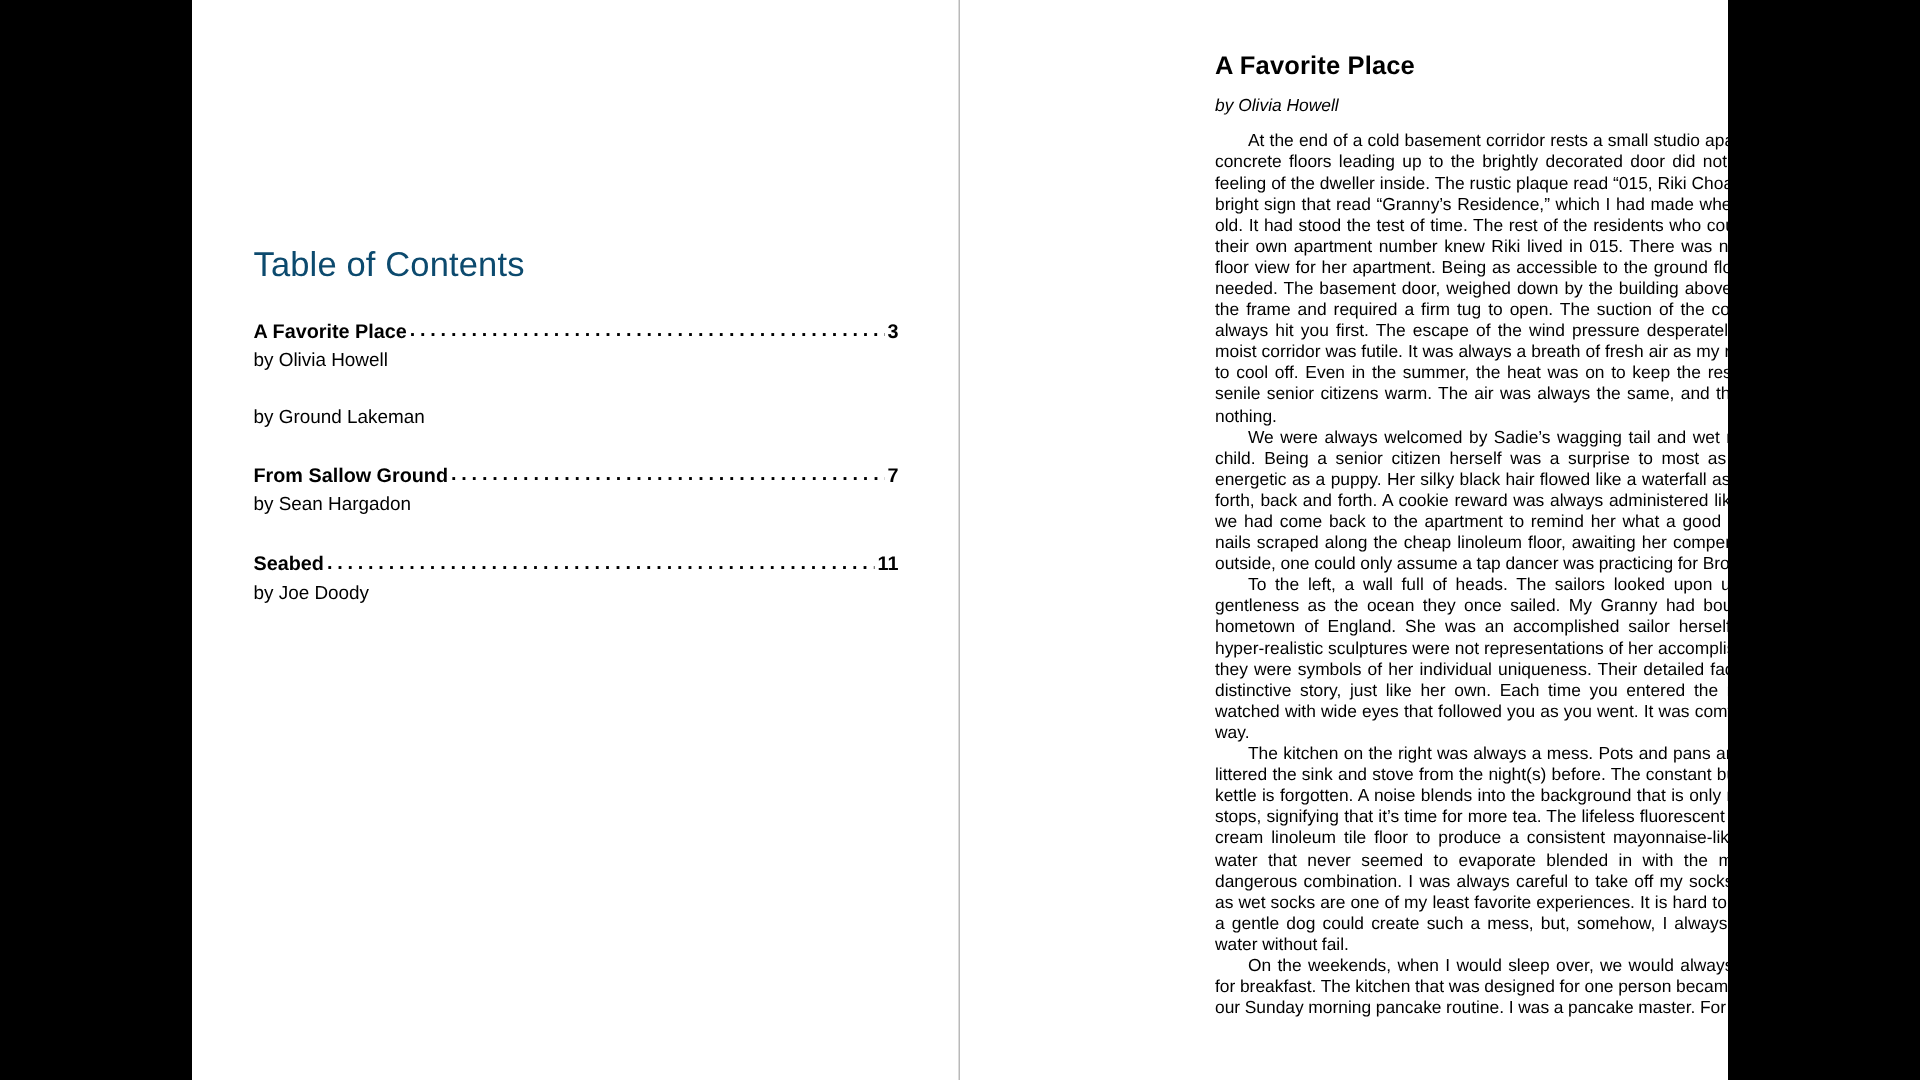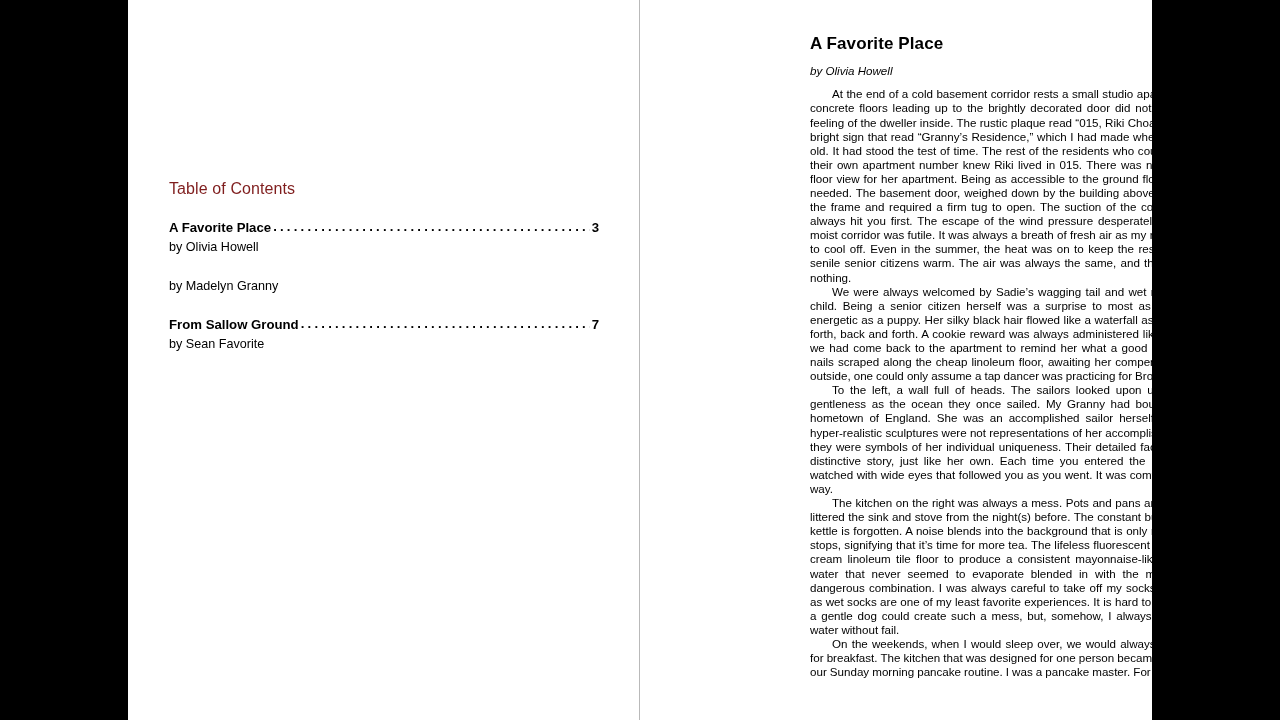--- a/index.html
+++ b/index.html
@@ -66,25 +66,25 @@
 
   
   .toc {
     position: absolute;
     left: 41px;
     top: 163px;
     width: 430px;
   }
 
   .toc-heading {
-    font-size: 16px;
+    font-size: 23px;
     font-weight: 400;
-    color: #7f1d1d;
+    color: #0c4a6e;
     letter-spacing: 0.1px;
-    margin: 16px 0 20px 0;
+    margin: 0 0 20px 0;
     line-height: 1.2;
   }
 
   .toc-list {
     list-style: none;
     margin: 0;
     padding: 0;
   }
 
   .toc-entry {
@@ -198,32 +198,40 @@
           <li class="toc-entry">
             <div class="toc-line">
               <span class="toc-title">A Favorite Place</span>
               <span class="toc-leader"></span>
               <span class="toc-page">3</span>
             </div>
             <div class="toc-author">by Olivia Howell</div>
           </li>
 
           <li class="toc-entry">
-            <div class="toc-author">by Madelyn Granny</div>
+            <div class="toc-author">by Ground Lakeman</div>
           </li>
 
           <li class="toc-entry">
             <div class="toc-line">
               <span class="toc-title">From Sallow Ground</span>
               <span class="toc-leader"></span>
               <span class="toc-page">7</span>
             </div>
-            <div class="toc-author">by Sean Favorite</div>
-          </li>
-
+            <div class="toc-author">by Sean Hargadon</div>
+          </li>
+
+          <li class="toc-entry">
+            <div class="toc-line">
+              <span class="toc-title">Seabed</span>
+              <span class="toc-leader"></span>
+              <span class="toc-page">11</span>
+            </div>
+            <div class="toc-author">by Joe Doody</div>
+          </li>
 
         </ul>
       </div>
     </div>
 
     <div class="page right-page">
       <div class="article">
 
         <h2 class="article-title">A Favorite Place</h2>
 

